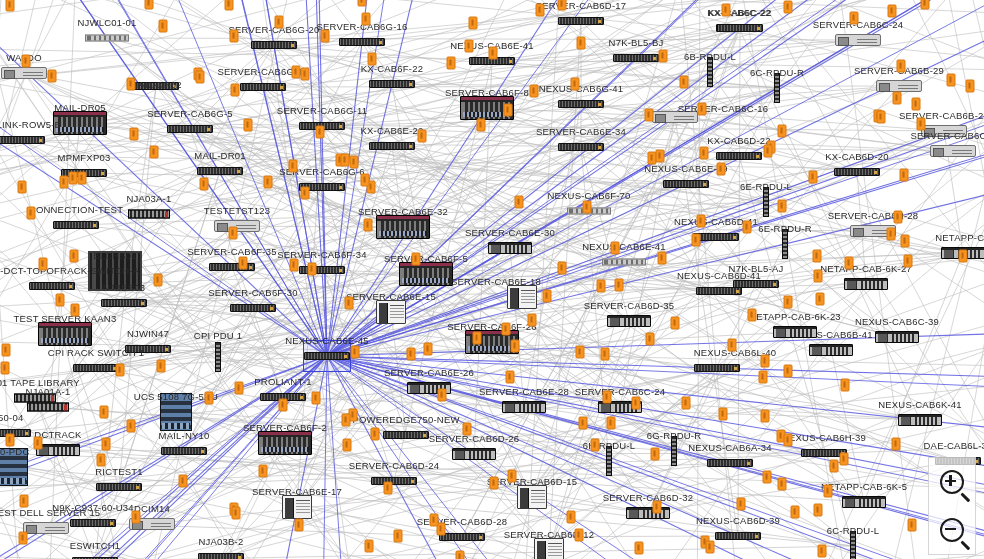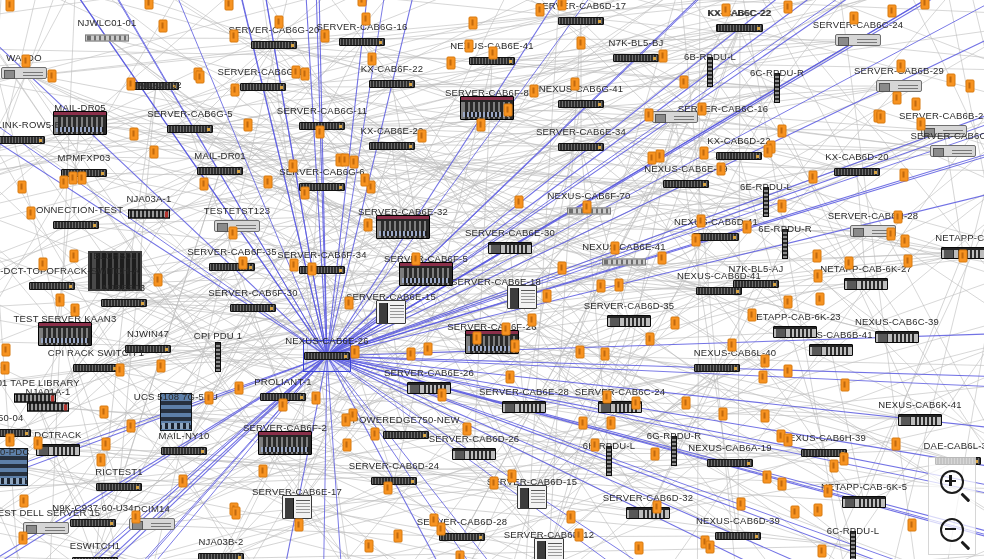--- a/index.html
+++ b/index.html
@@ -761,21 +761,21 @@
         <div class="ico tw"></div>
       </div>
       <div class="lbl" style="left: 391px; top: 296px;">SERVER-CAB6E-15</div>
       <div class="node" style="left: 218px; top: 357px;">
         <div class="ico pdu"></div>
       </div>
       <div class="lbl" style="left: 218px; top: 335px;">CPI PDU 1</div>
       <div class="node" style="left: 327px; top: 356px;">
         <div class="ico sw"></div>
       </div>
-      <div class="lbl" style="left: 327px; top: 340px;">NEXUS-CAB6E-26</div>
+      <div class="lbl" style="left: 327px; top: 340px;">NEXUS-CAB6E-45</div>
       <div class="node" style="left: 283px; top: 397px;">
         <div class="ico sw"></div>
       </div>
       <div class="lbl" style="left: 283px; top: 381px;">PROLIANT-1</div>
       <div class="node" style="left: 406px; top: 435px;">
         <div class="ico sw"></div>
       </div>
       <div class="lbl" style="left: 406px; top: 419px;">POWEREDGE750-NEW</div>
       <div class="node" style="left: 285px; top: 443px;">
         <div class="ico bc"></div>
@@ -909,21 +909,21 @@
         <div class="ico pdu"></div>
       </div>
       <div class="lbl" style="left: 609px; top: 445px;">6H-RPDU-L</div>
       <div class="node" style="left: 674px; top: 451px;">
         <div class="ico pdu"></div>
       </div>
       <div class="lbl" style="left: 674px; top: 435px;">6G-RPDU-R</div>
       <div class="node" style="left: 730px; top: 463px;">
         <div class="ico sw"></div>
       </div>
-      <div class="lbl" style="left: 730px; top: 447px;">NEXUS-CAB6A-19</div>
+      <div class="lbl" style="left: 730px; top: 447px;">NEXUS-CAB6A-34</div>
       <div class="node" style="left: 738px; top: 536px;">
         <div class="ico sw"></div>
       </div>
       <div class="lbl" style="left: 738px; top: 520px;">NEXUS-CAB6D-39</div>
       <div class="node" style="left: 824px; top: 453px;">
         <div class="ico sw"></div>
       </div>
       <div class="lbl" style="left: 824px; top: 437px;">NEXUS-CAB6H-39</div>
       <div class="node" style="left: 853px; top: 546px;">
         <div class="ico pdu"></div>

